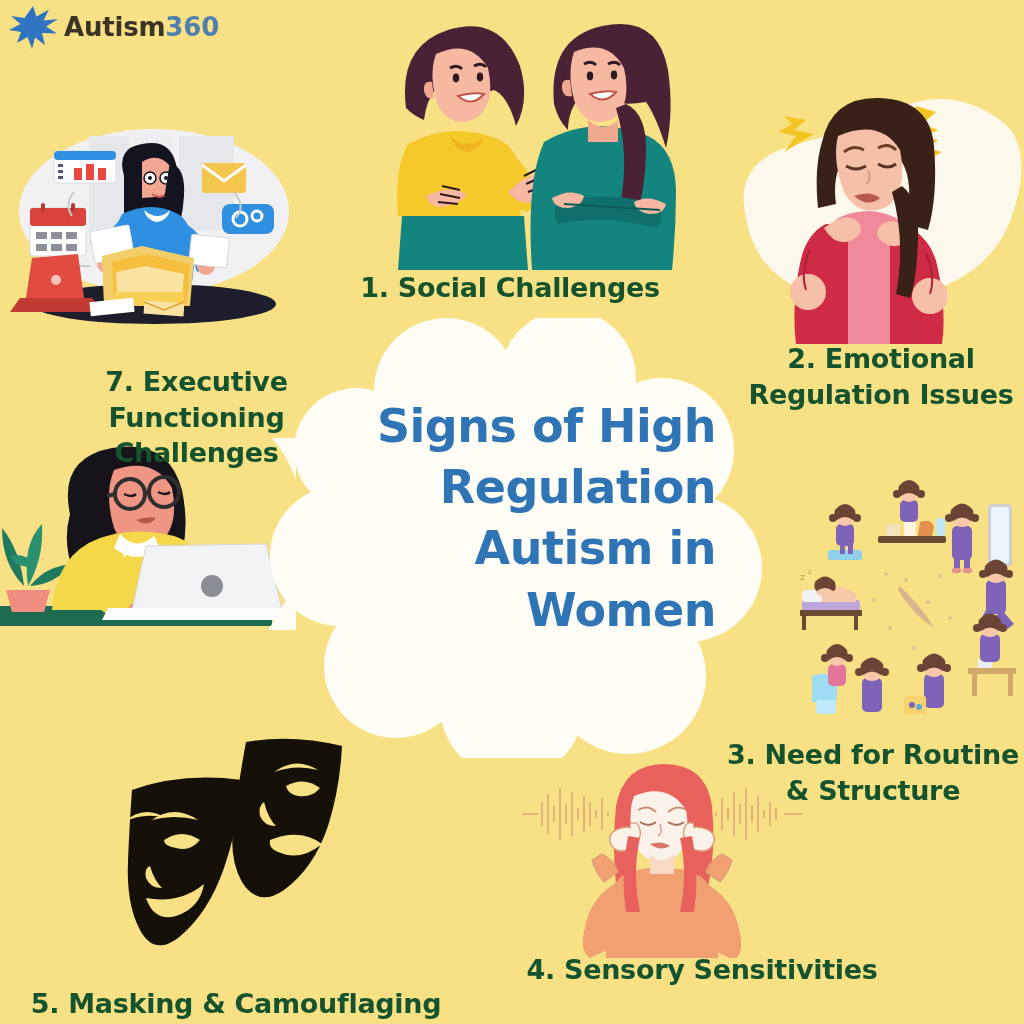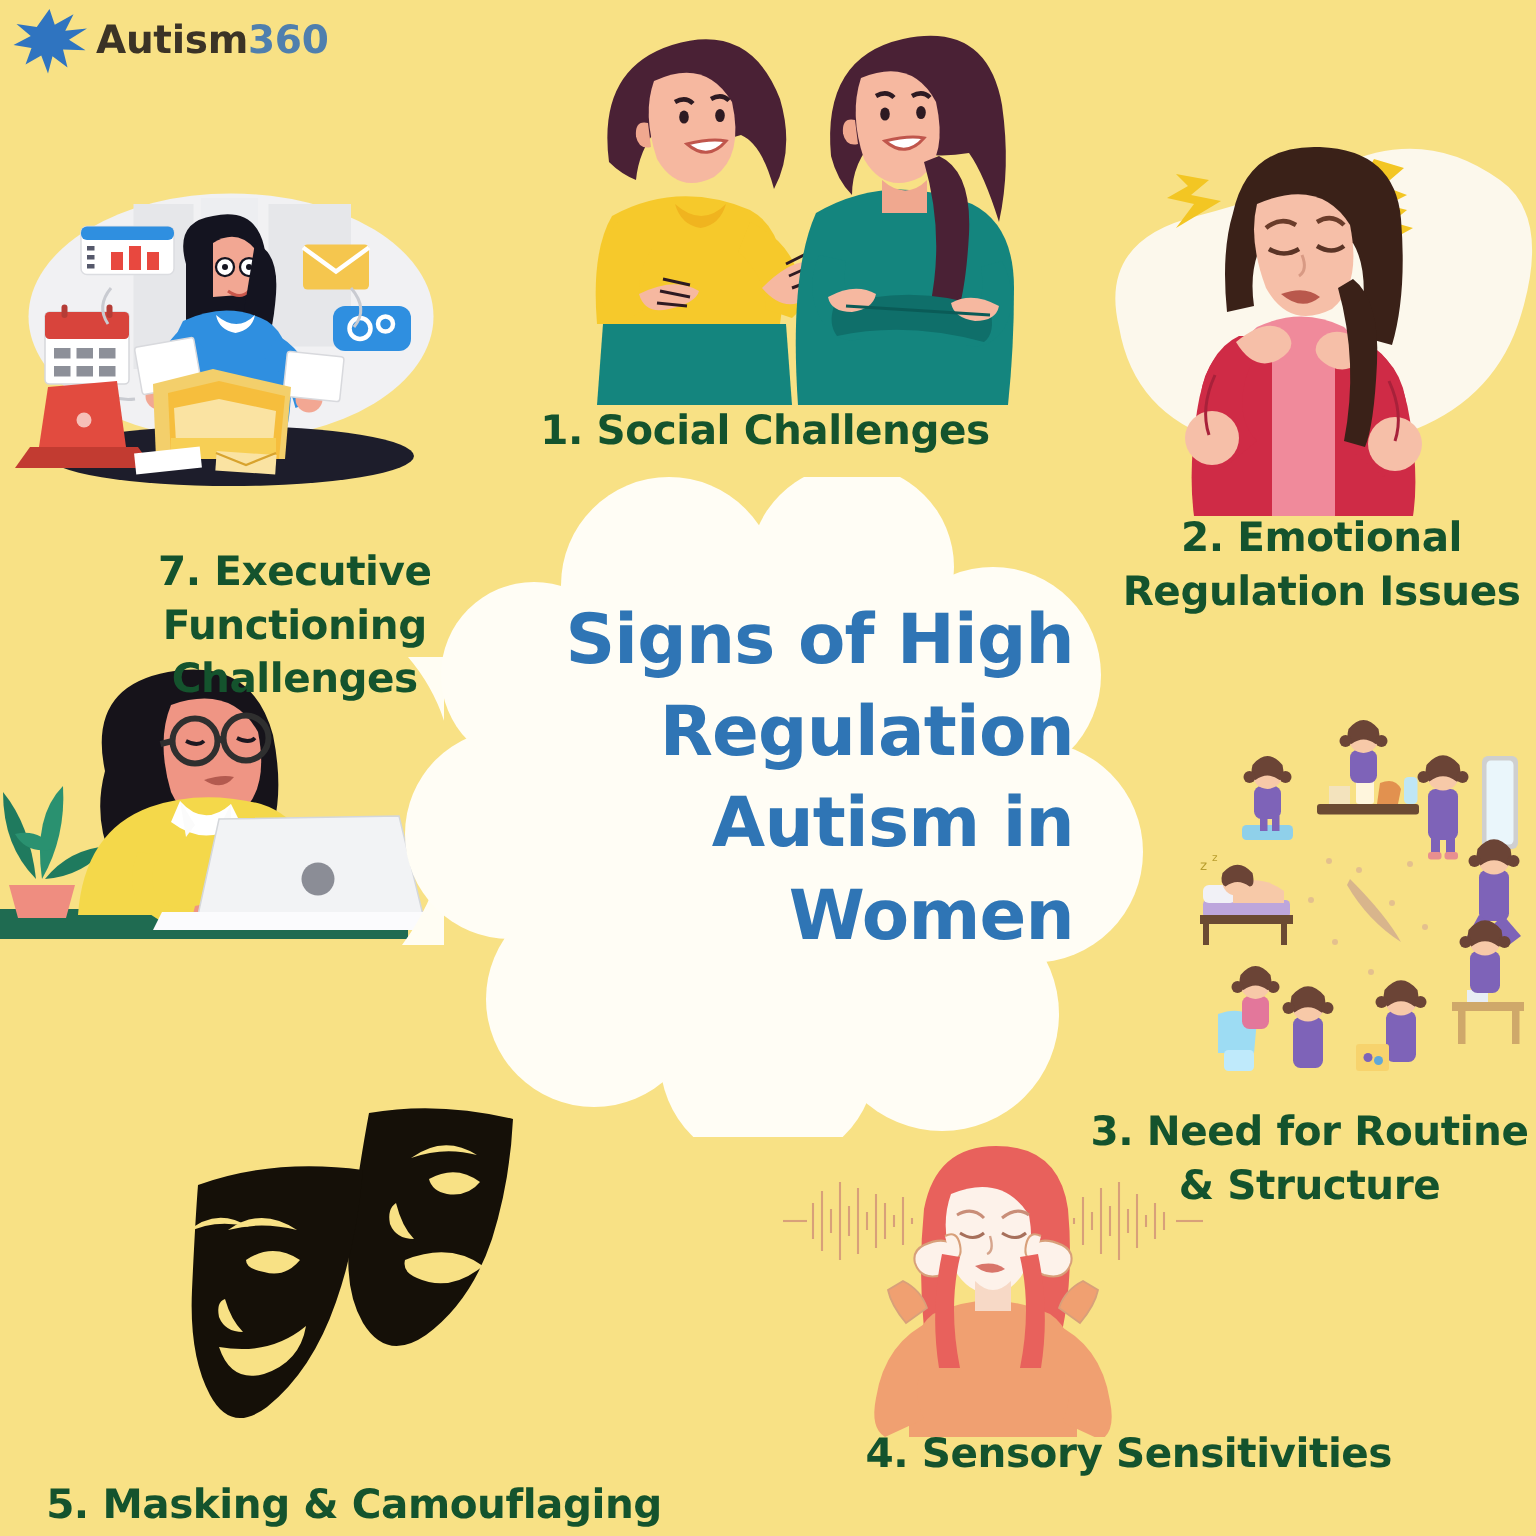--- a/index.html
+++ b/index.html
@@ -42,21 +42,21 @@
     font-family:"DejaVu Sans", sans-serif;
     font-weight:700;
     font-size:27px;
     line-height:1.32;
     letter-spacing:-0.3px;
     text-align:center;
   }
   #label-1{ left:330px; top:270px;  width:360px; }
   #label-2{ left:738px; top:341px;  width:286px; }
   #label-3{ left:722px; top:737px;  width:302px; }
-  #label-4{ left:508px; top:952px;  width:420px;text-align:right; }
+  #label-4{ left:492px; top:952px;  width:420px; }
   #label-5{ left:6px;   top:952px;  width:460px;margin-top:34px; }
   #label-6{ left:0px;   top:638px;  width:330px; }
   #label-7{ left:0px;   top:364px;  width:370px;padding-left:23px; }
 
   
   .illu{ position:absolute; }
   #illu-social{ left:378px; top:8px; width:306px; height:262px; }
   #illu-emotional{ left:726px; top:78px; width:300px; height:266px; }
   #illu-routine{ left:800px; top:478px; width:228px; height:240px; }
   #illu-sensory{ left:518px; top:758px; width:288px; height:200px; }

